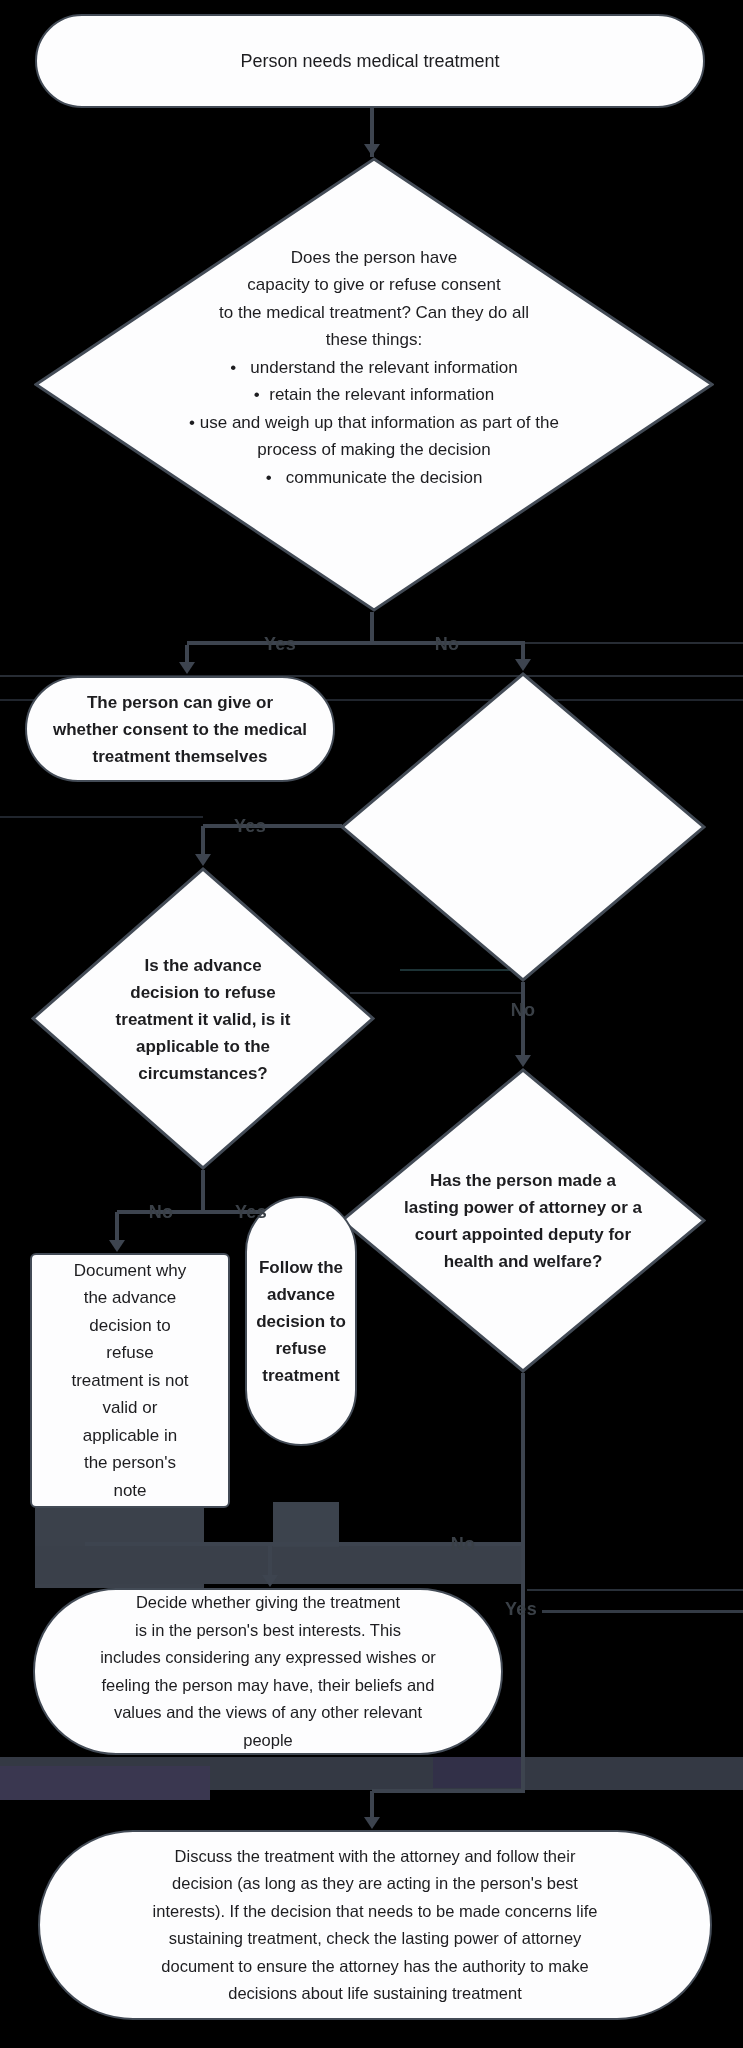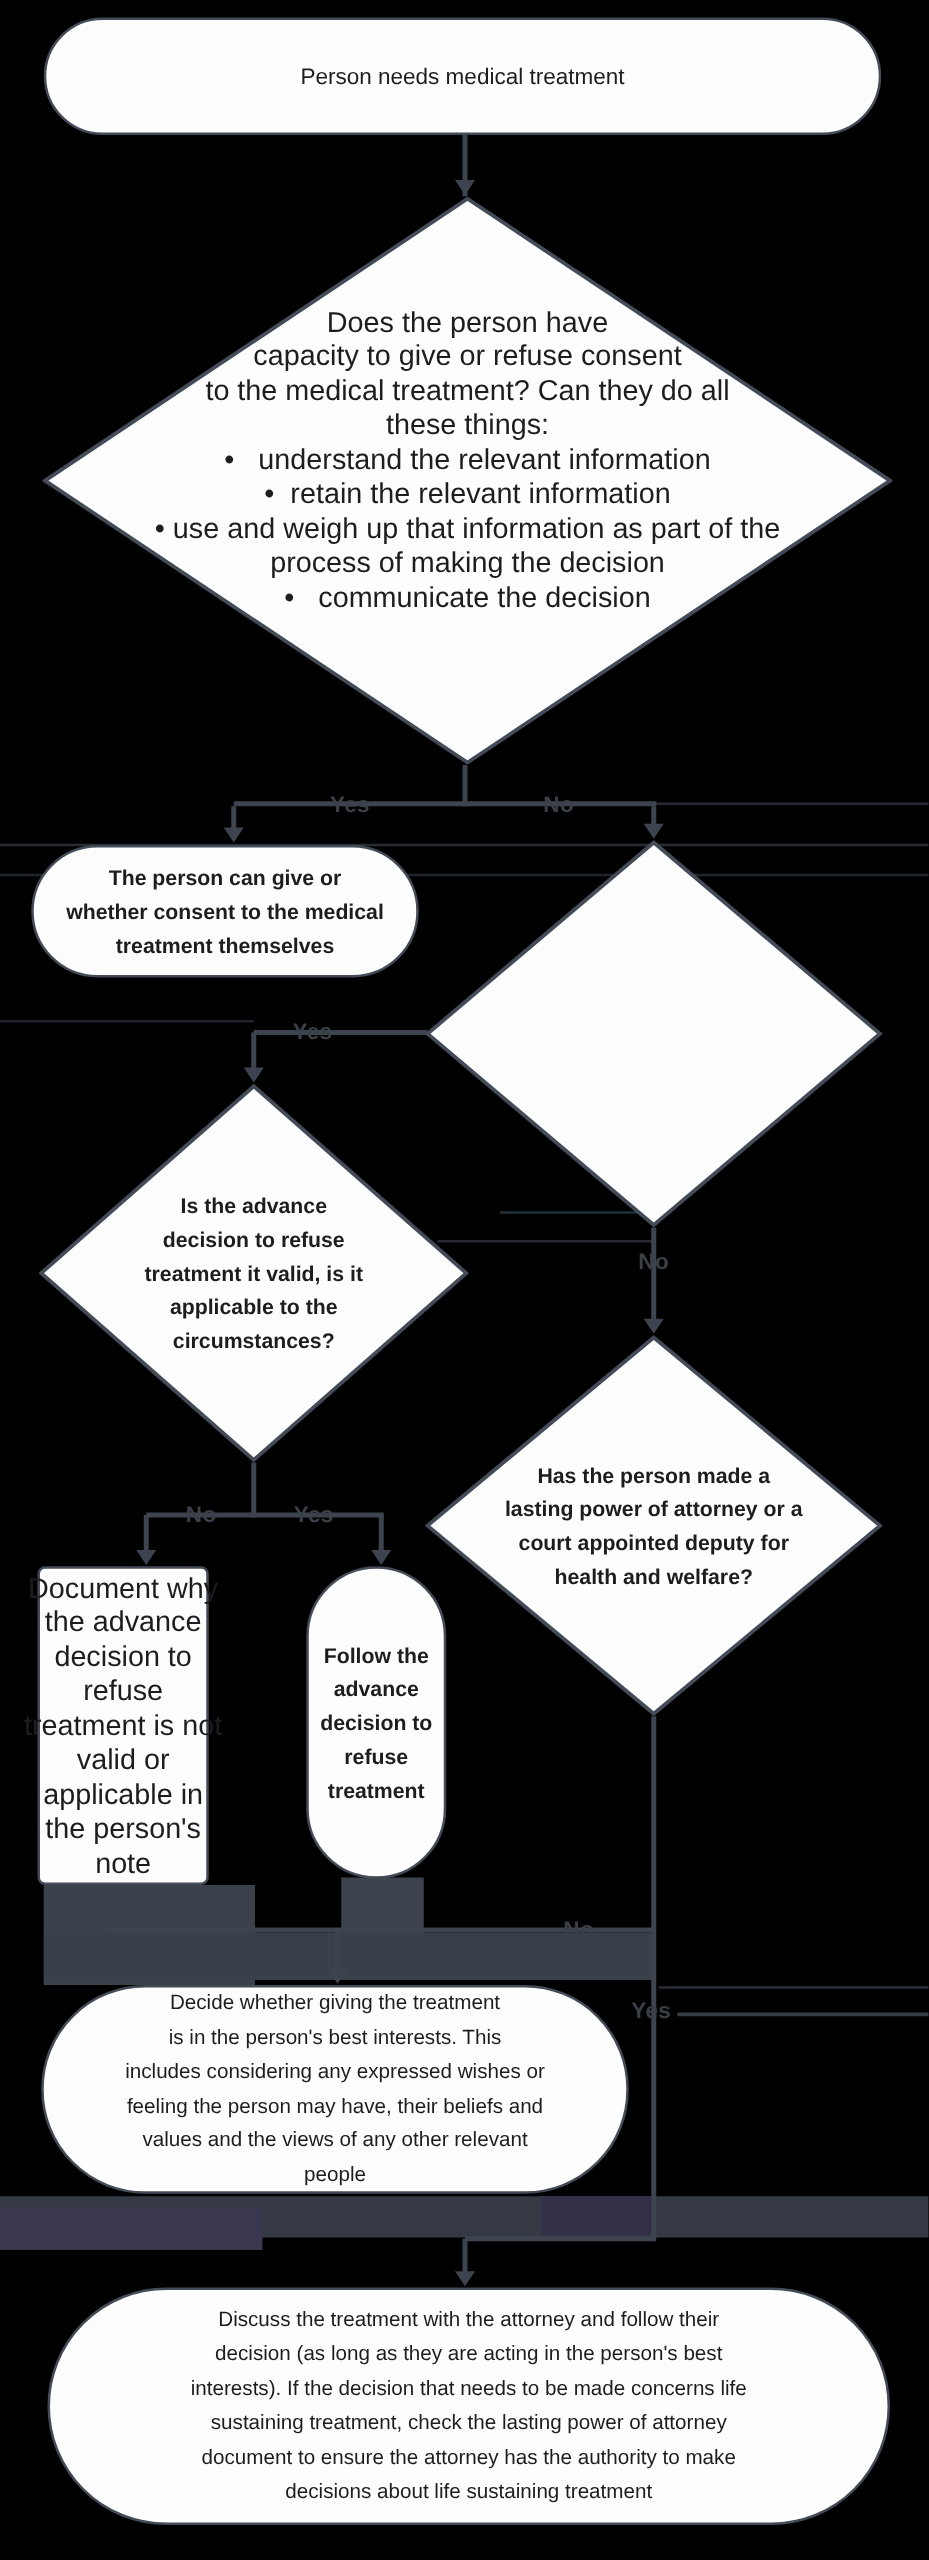--- a/index.html
+++ b/index.html
@@ -15,21 +15,21 @@
   .shape{position:absolute;box-sizing:border-box;}
   .stadium,.rectnode{background:#fdfdfe;border:2.5px solid #434b56;
          display:flex;align-items:center;justify-content:center;}
   .diamond{background:transparent;}
   .diamond svg{position:absolute;left:0;top:0;display:block;}
   .shape-label{position:relative;text-align:center;color:#1d1d20;z-index:3;}
   .diamond .shape-label{position:absolute;left:50%;top:50%;transform:translate(-50%,-50%);width:max-content;}
   .line{white-space:pre;}
   .fs18 .line{font-size:18px;line-height:27px;}
   .fs17 .line{font-size:17px;line-height:27px;font-weight:bold;}
-  .fs17t .line{font-size:23px;line-height:27.5px;}
+  .fs17t .line{font-size:17px;line-height:27.5px;}
   .fs165 .line{font-size:16.5px;line-height:27.5px;}
   .edge-label{position:absolute;transform:translate(-50%,-50%);font-weight:700;
          font-size:18px;color:#3a4047;z-index:4;letter-spacing:.3px;}
 </style>
 </head>
 <body>
 
 <div id="canvas">
 
   <div class="band" style="left:35px;top:1508px;width:169px;height:80px;background:#3b414b;"></div>
@@ -140,35 +140,35 @@
       <polygon points="183,2 364,152.5 183,303 2,152.5" fill="#fdfdfe" stroke="#434b56" stroke-width="3"></polygon>
     </svg>
     <div class="shape-label">
         <div class="line">Has the person made a</div>
         <div class="line">lasting power of attorney or a</div>
         <div class="line">court appointed deputy for</div>
         <div class="line">health and welfare?</div>
       </div>
   </div>
 
-  <div class="shape rectnode fs17t" style="left:30px;top:1253px;width:137px;height:255px;border-radius:6px;">
+  <div class="shape rectnode fs17t" style="left:30px;top:1253px;width:200px;height:255px;border-radius:6px;">
     <div class="shape-label">
         <div class="line">Document why</div>
         <div class="line">the advance</div>
         <div class="line">decision to</div>
         <div class="line">refuse</div>
         <div class="line">treatment is not</div>
         <div class="line">valid or</div>
         <div class="line">applicable in</div>
         <div class="line">the person's</div>
         <div class="line">note</div>
       </div>
   </div>
 
-  <div class="shape stadium fs17" style="left:245px;top:1253px;width:112px;height:250px;border-radius:56px;">
+  <div class="shape stadium fs17" style="left:245px;top:1196px;width:112px;height:250px;border-radius:56px;">
     <div class="shape-label">
         <div class="line">Follow the</div>
         <div class="line">advance</div>
         <div class="line">decision to</div>
         <div class="line">refuse</div>
         <div class="line">treatment</div>
       </div>
   </div>
 
   <div class="shape stadium fs165" style="left:33px;top:1588px;width:470px;height:167px;border-radius:83px;">

